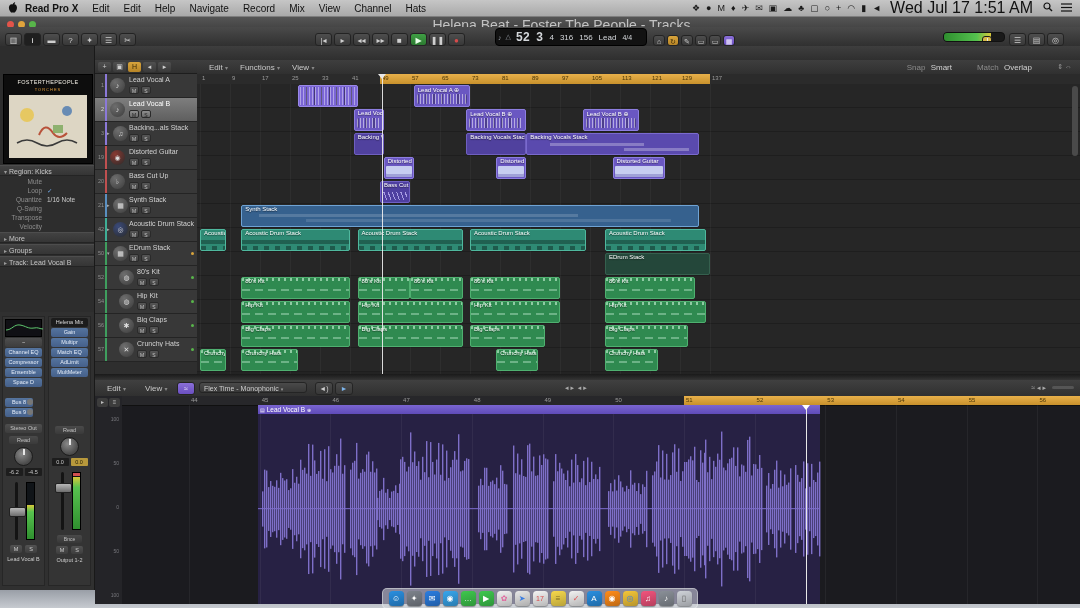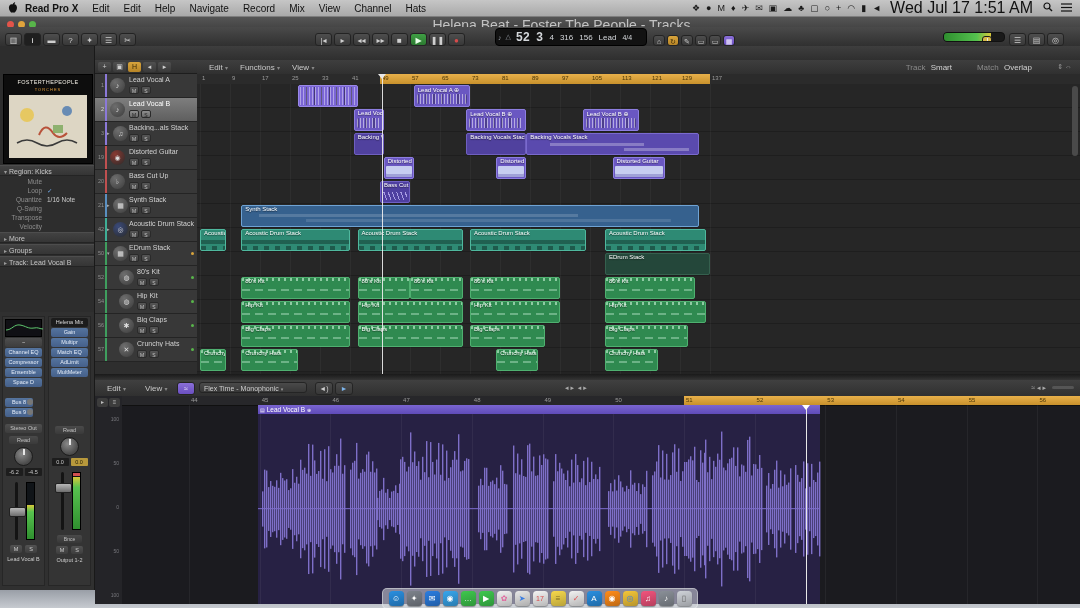--- a/index.html
+++ b/index.html
@@ -532,21 +532,21 @@
           <span class="msb2">S</span>
         </span>
         <span class="dot" style="background: rgb(88, 181, 74);"></span>
       </div>
     </div>
 
   <div id="arrange">
     <div id="arr-tb">
       <span id="tk-menus" style="position:absolute;left:6px;top:3px;"><span class="menu-btn">Edit <span class="car">▾</span></span><span class="menu-btn">Functions <span class="car">▾</span></span><span class="menu-btn">View <span class="car">▾</span></span></span>
       <span style="position:absolute;right:120px;top:3px;">
-        <span class="sd-label">Track</span>
+        <span class="sd-label">Snap</span>
         <span class="sd-value">Smart</span>
       </span>
       <span style="position:absolute;right:40px;top:3px;">
         <span class="sd-label">Match</span>
         <span class="sd-value">Overlap</span>
       </span>
       <span style="position:absolute;right:8px;top:3px;color:#9a9a9a;font-size:7px;">⇕ ⇔</span>
     </div>
     <div id="arr-ruler">
         <div id="arr-cycle" style="left: 183px; width: 330px;"></div>

